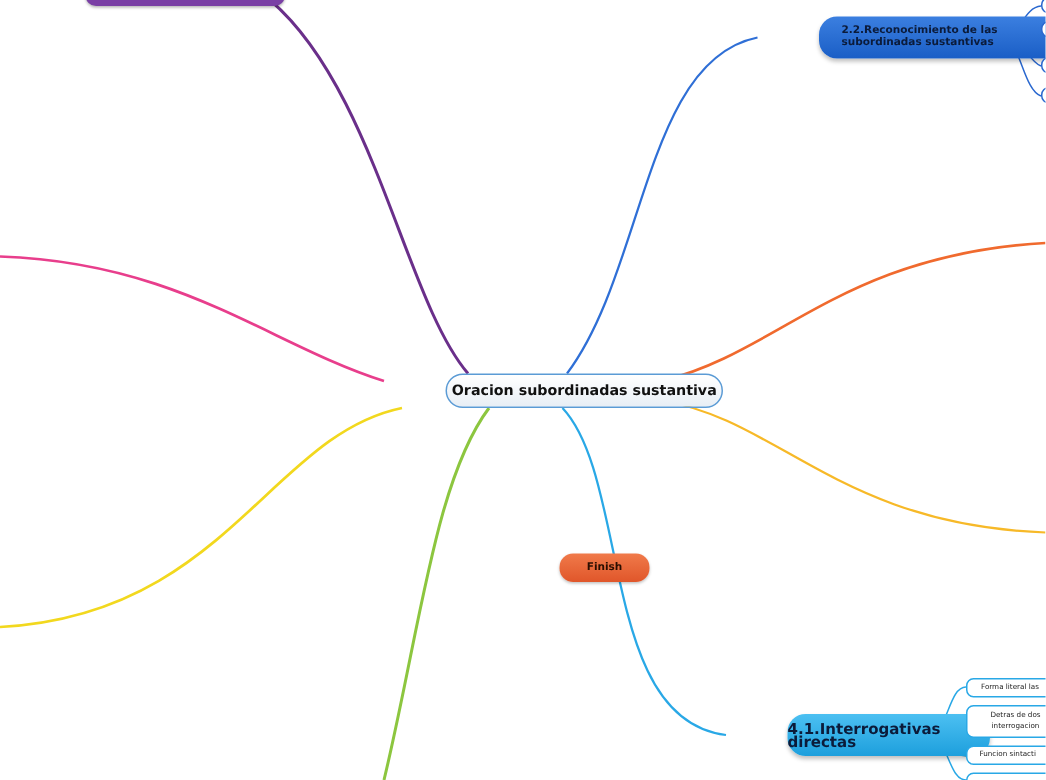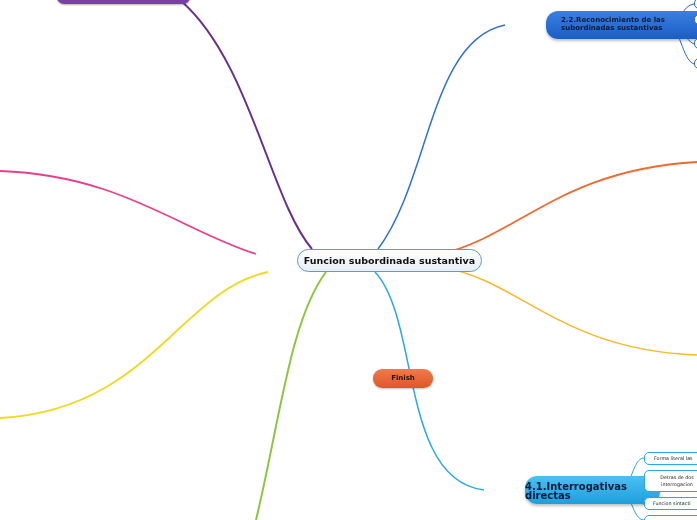--- a/index.html
+++ b/index.html
@@ -49,21 +49,21 @@
 
 <div class="node blue-main">
   <span>2.2.Reconocimiento de las subordinadas sustantivas</span>
 </div>
 <div class="leaf-blue" style="top:-2px;"></div>
 <div class="leaf-blue" style="top:14px;"></div>
 <div class="leaf-blue" style="top:38px;"></div>
 <div class="leaf-blue" style="top:58px;"></div>
 
 <div class="node central">
-  <span>Funcion subordinada sustantiva</span>
+  <span>Oracion subordinadas sustantiva</span>
 </div>
 
 <div class="node finish">
   <span>Finish</span>
 </div>
 
 <div class="node cyan-main">
   <span style="display:block;width:90px;">4.1.Interrogativas directas</span>
 </div>
 

